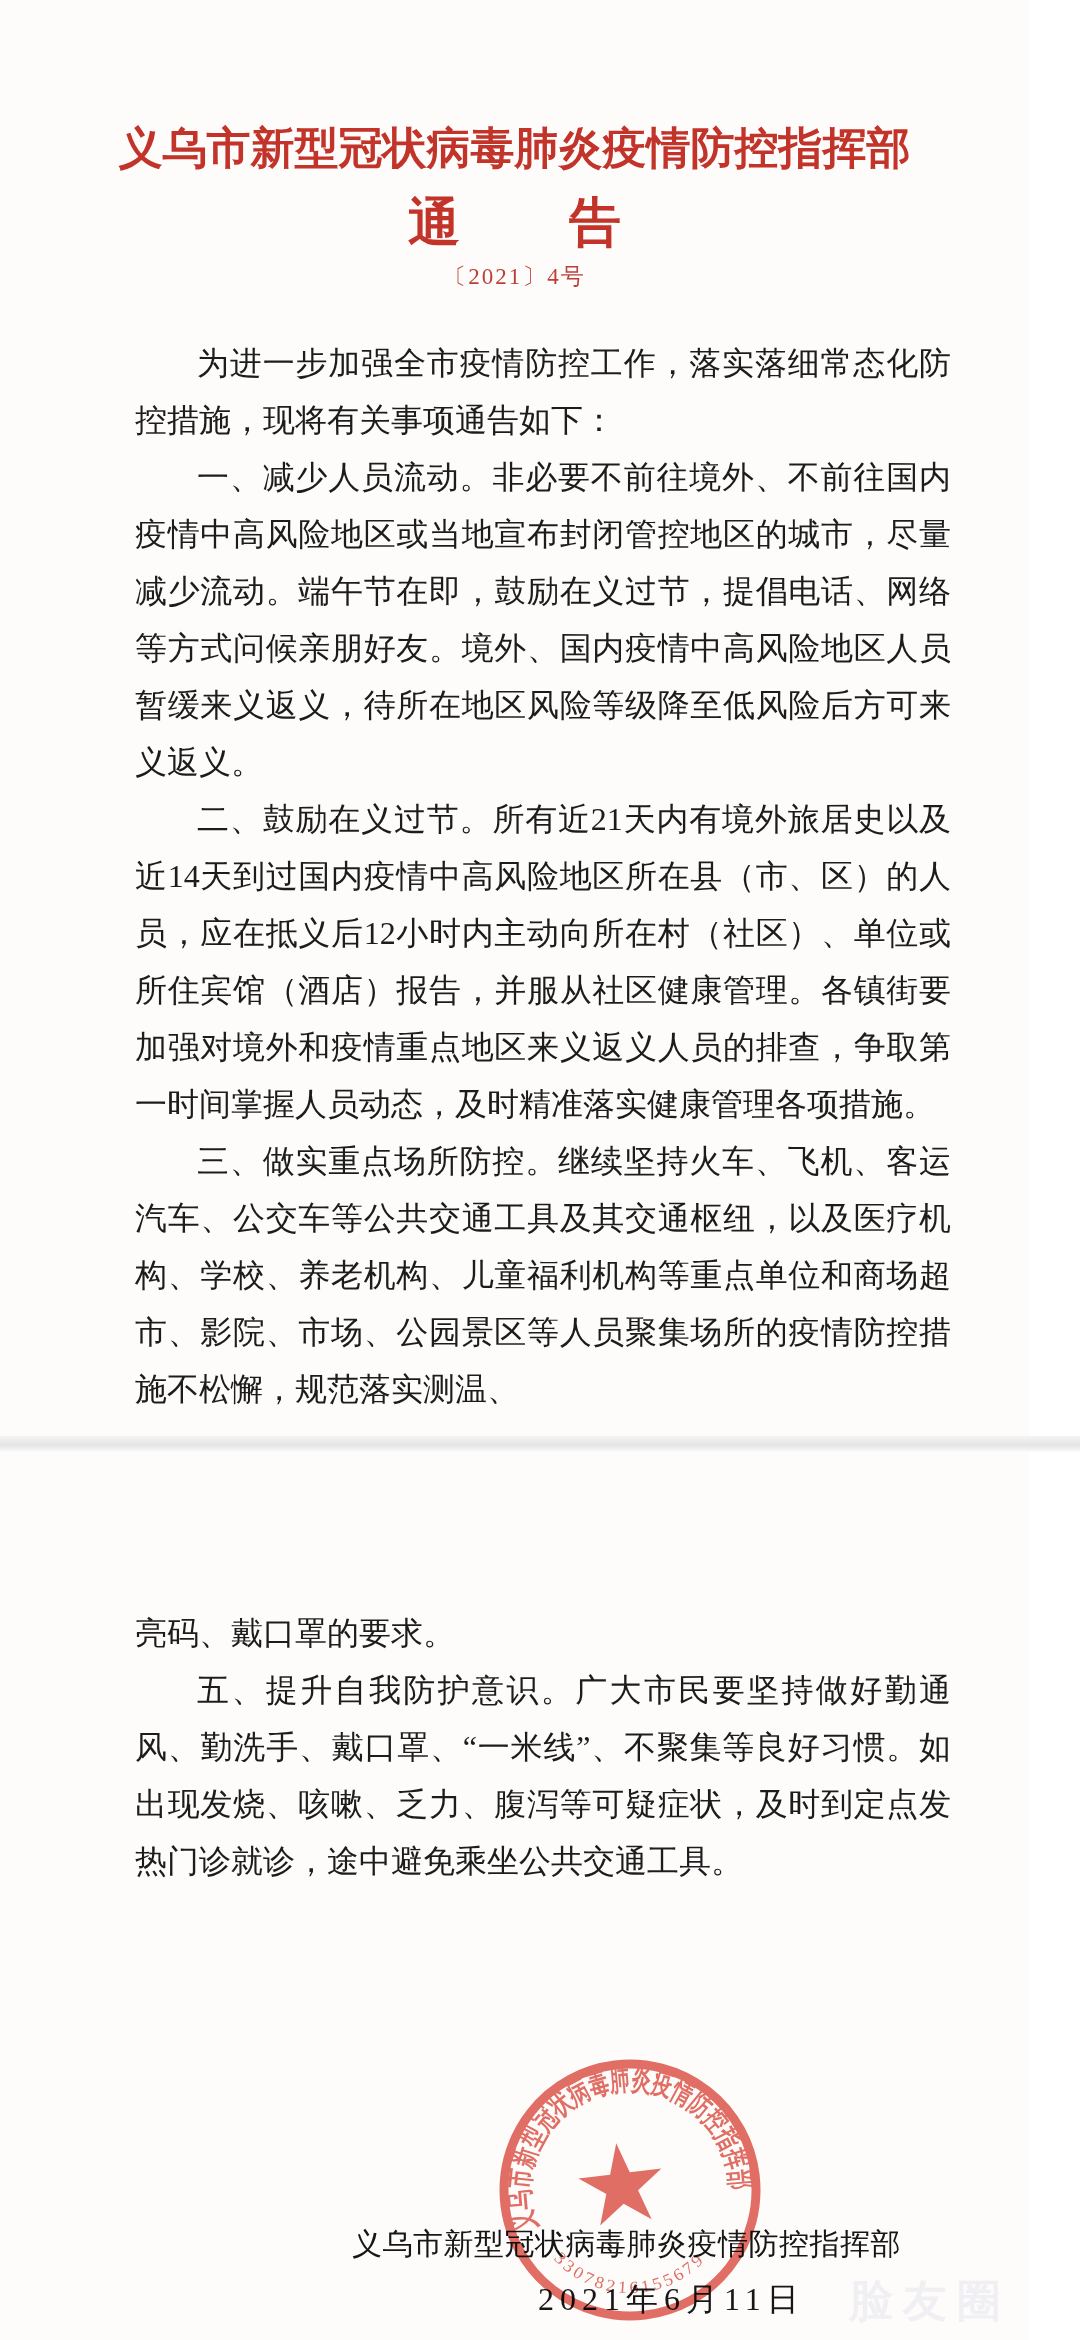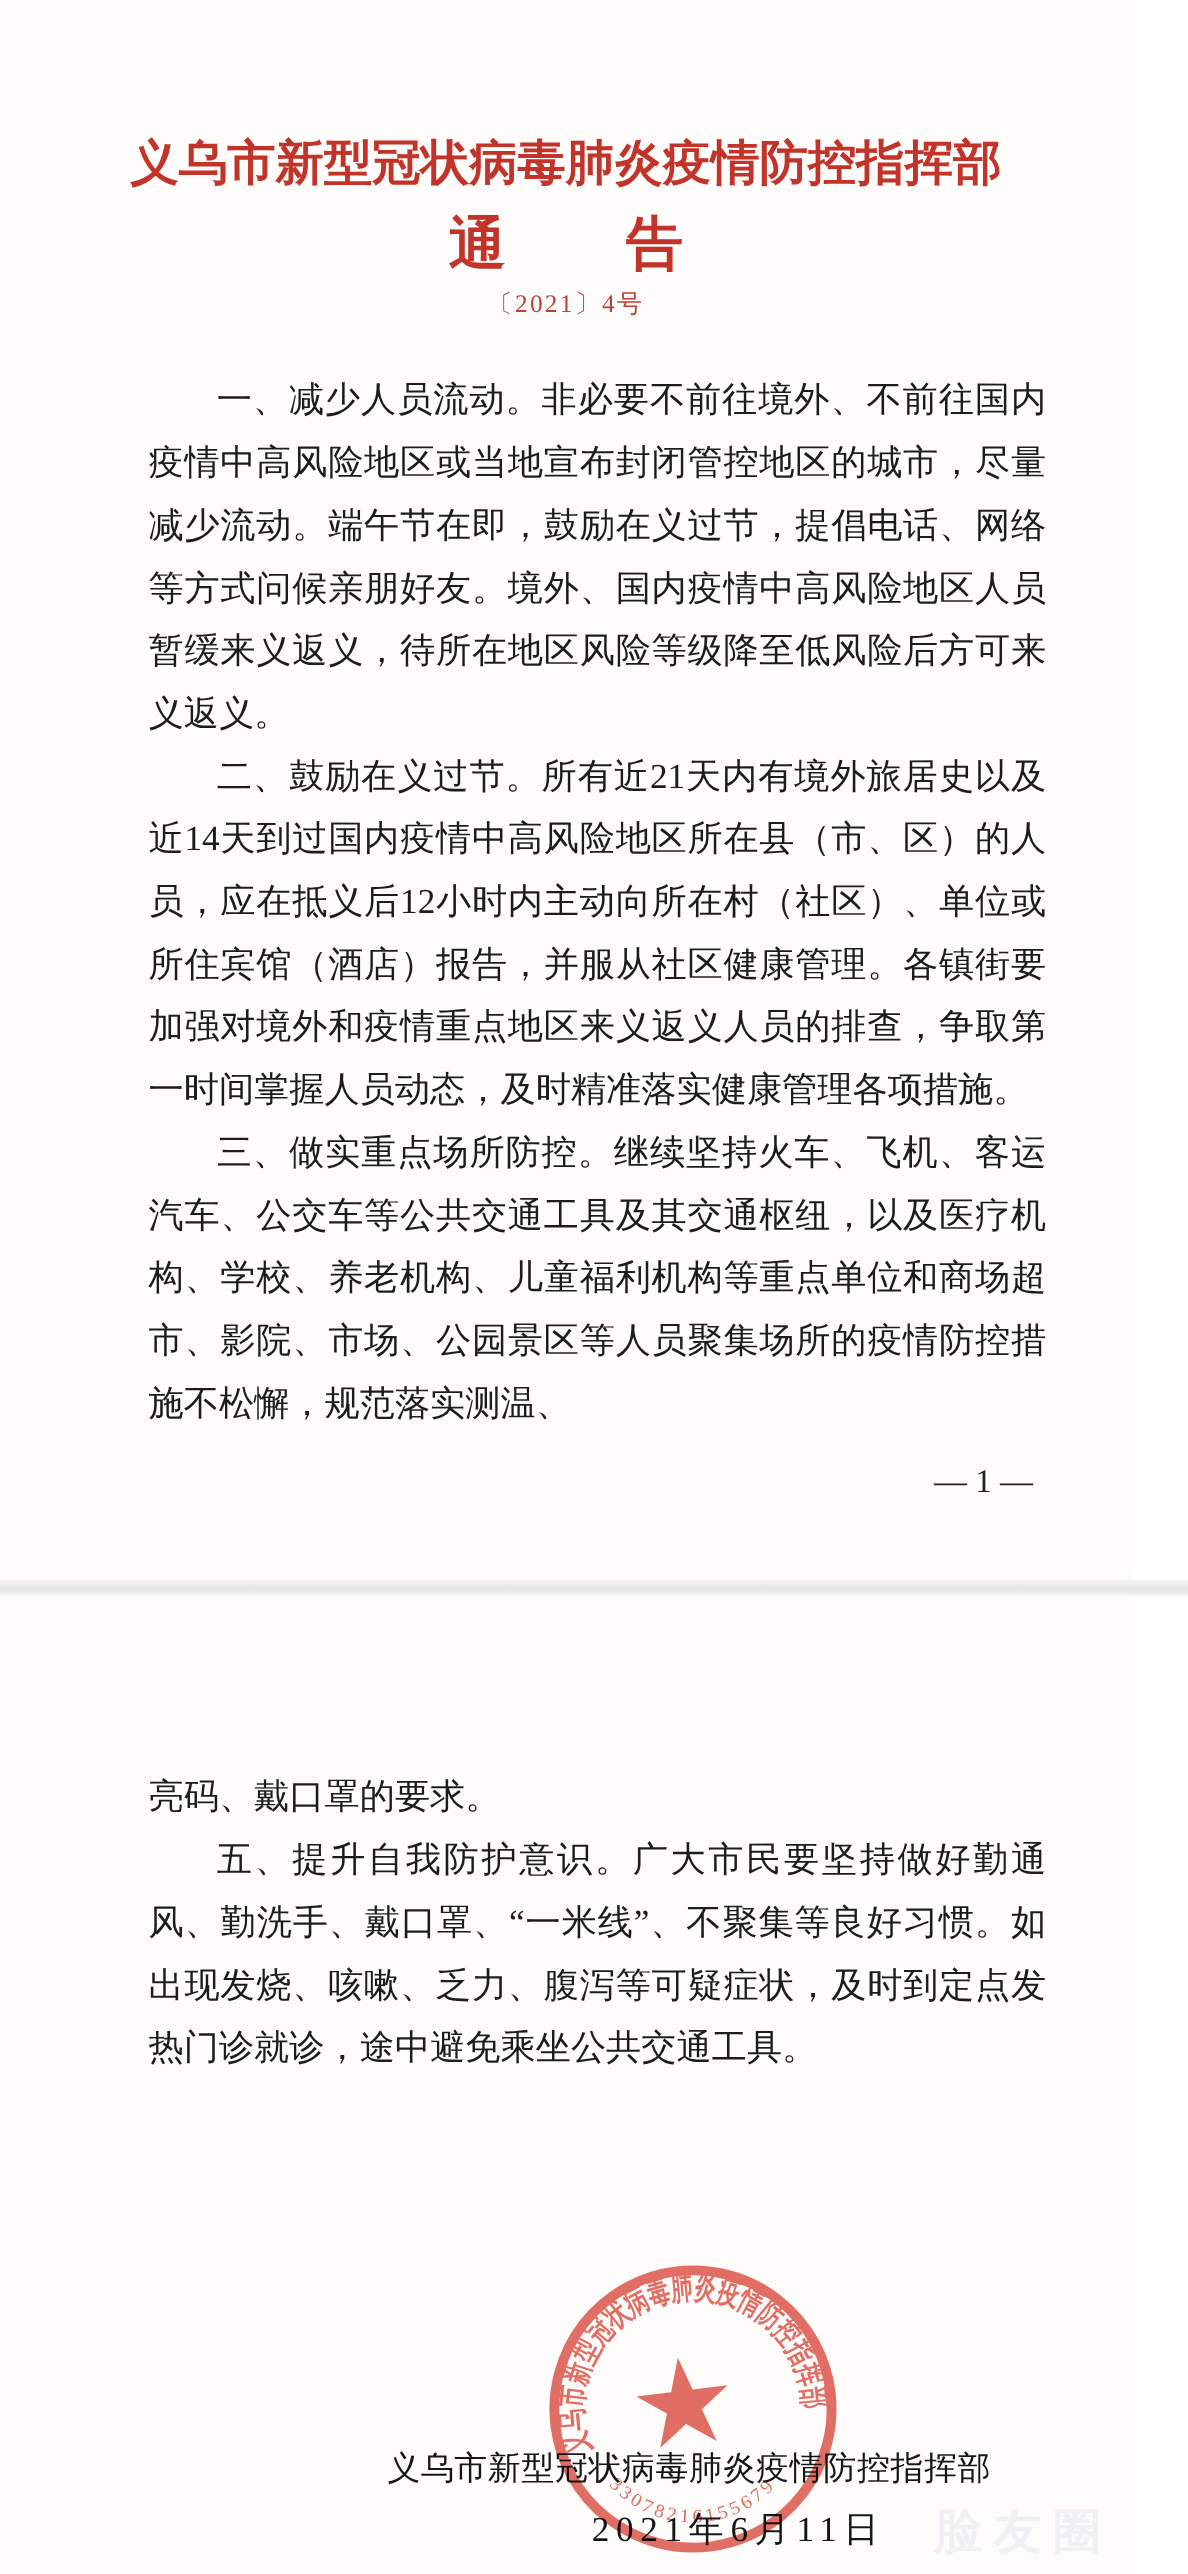--- a/index.html
+++ b/index.html
@@ -78,20 +78,21 @@
 </style>
 </head>
 <body>
 
 <div class="page" id="page1">
   <h1 class="title">义乌市新型冠状病毒肺炎疫情防控指挥部</h1>
   <div class="subtitle">通 告</div>
   <div class="docnum">〔2021〕4号</div>
 
   <div class="doc-body">
+    <p><span class="lead"></span><span>为进一步加强全市疫情防控工作，落实落细常态化防控措施，现将有关事项通告如下：</span></p>
     <p><span class="lead">一、减少人员流动。</span><span>非必要不前往境外、不前往国内疫情中高风险地区或当地宣布封闭管控地区的城市，尽量减少流动。端午节在即，鼓励在义过节，提倡电话、网络等方式问候亲朋好友。境外、国内疫情中高风险地区人员暂缓来义返义，待所在地区风险等级降至低风险后方可来义返义。</span></p>
     <p><span class="lead">二、鼓励在义过节。</span><span>所有近21天内有境外旅居史以及近14天到过国内疫情中高风险地区所在县（市、区）的人员，应在抵义后12小时内主动向所在村（社区）、单位或所住宾馆（酒店）报告，并服从社区健康管理。各镇街要加强对境外和疫情重点地区来义返义人员的排查，争取第一时间掌握人员动态，及时精准落实健康管理各项措施。</span></p>
     <p><span class="lead">三、做实重点场所防控。</span><span>继续坚持火车、飞机、客运汽车、公交车等公共交通工具及其交通枢纽，以及医疗机构、学校、养老机构、儿童福利机构等重点单位和商场超市、影院、市场、公园景区等人员聚集场所的疫情防控措施不松懈，规范落实测温、</span></p>
     <div class="pagenum">— 1 —</div>
   </div>
 </div>
 
 <div class="divider"></div>
 
 <div class="page" id="page2">

